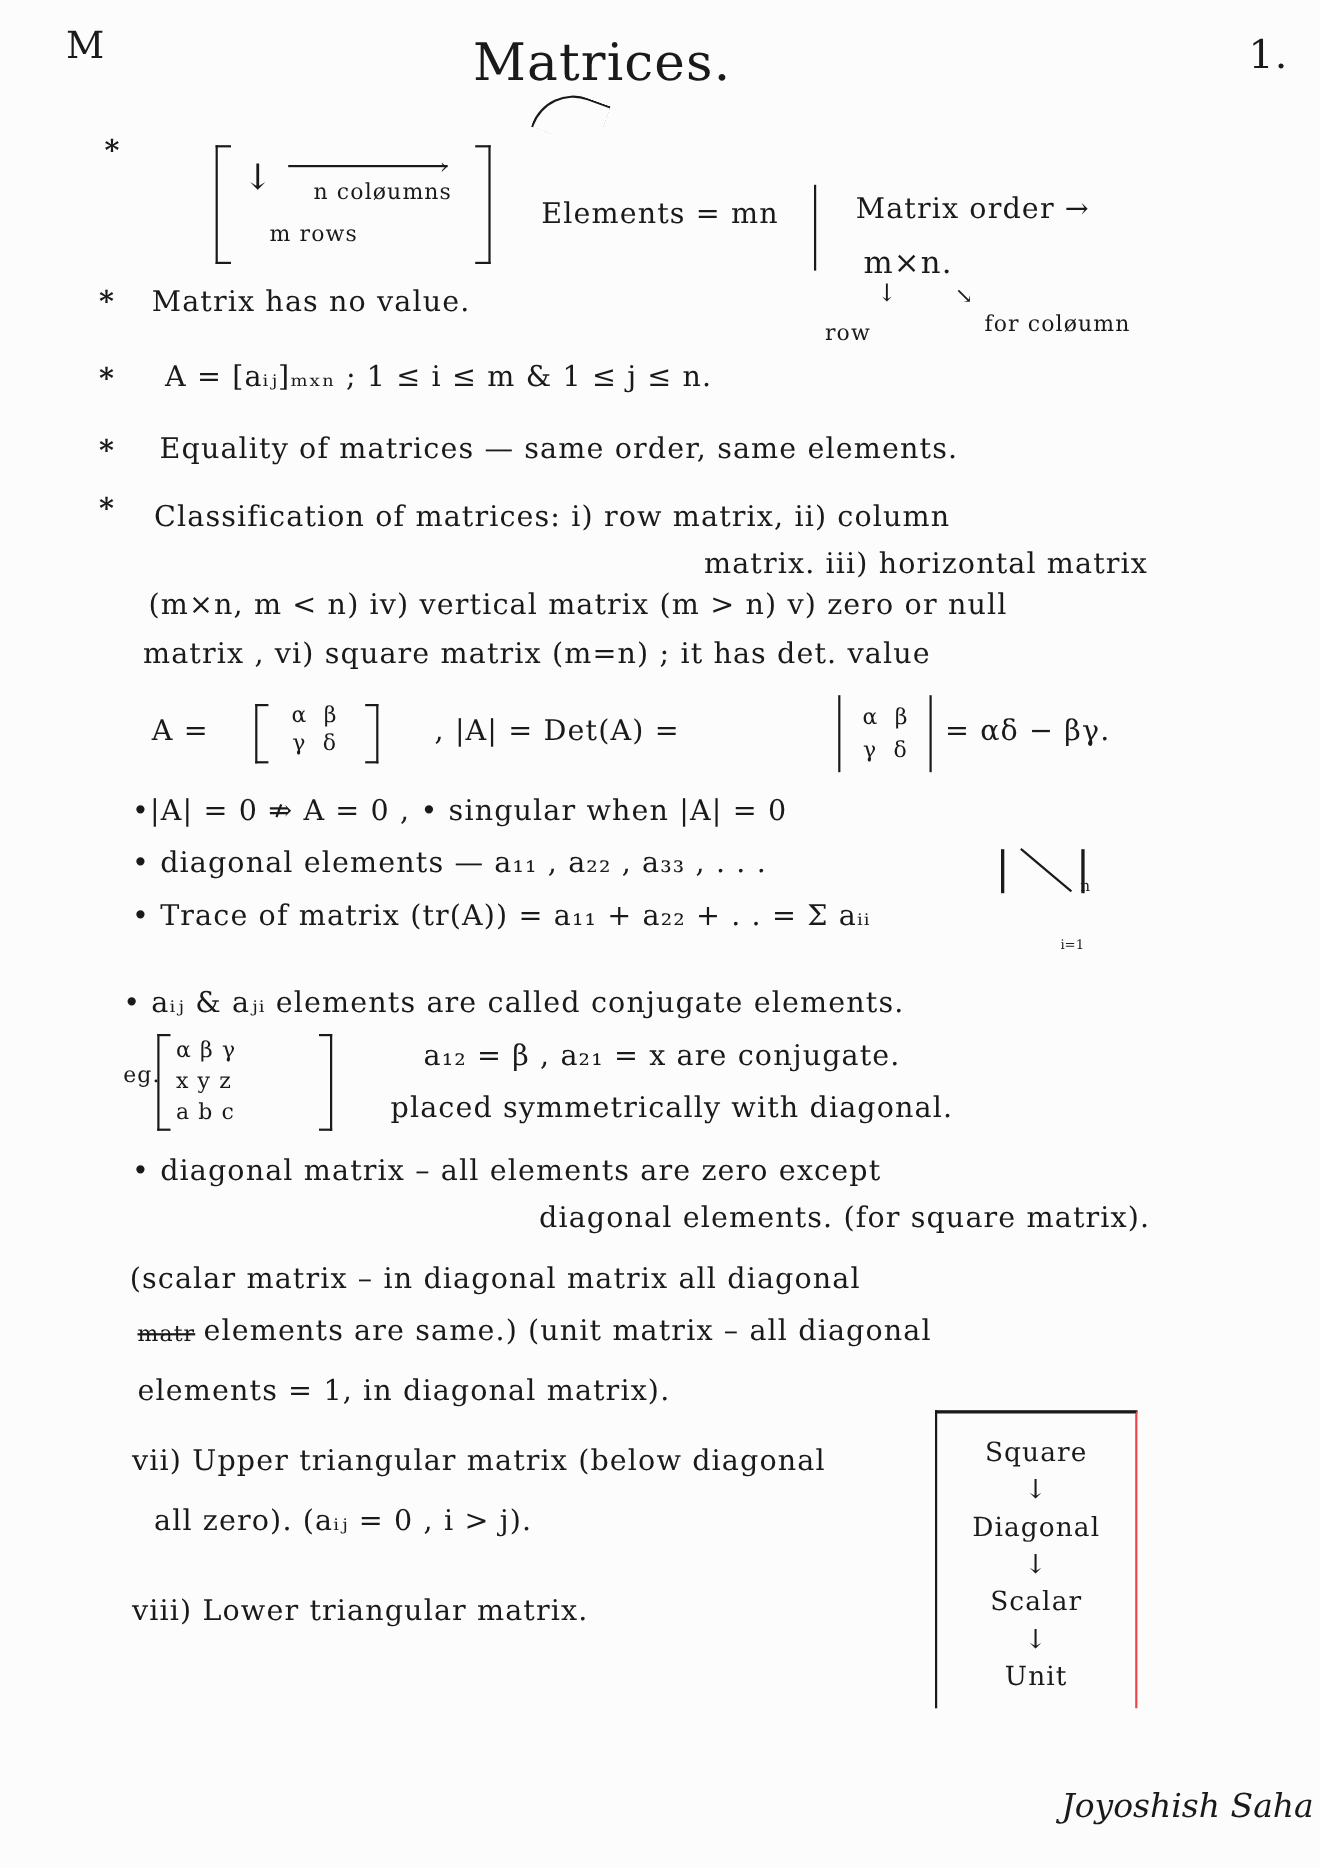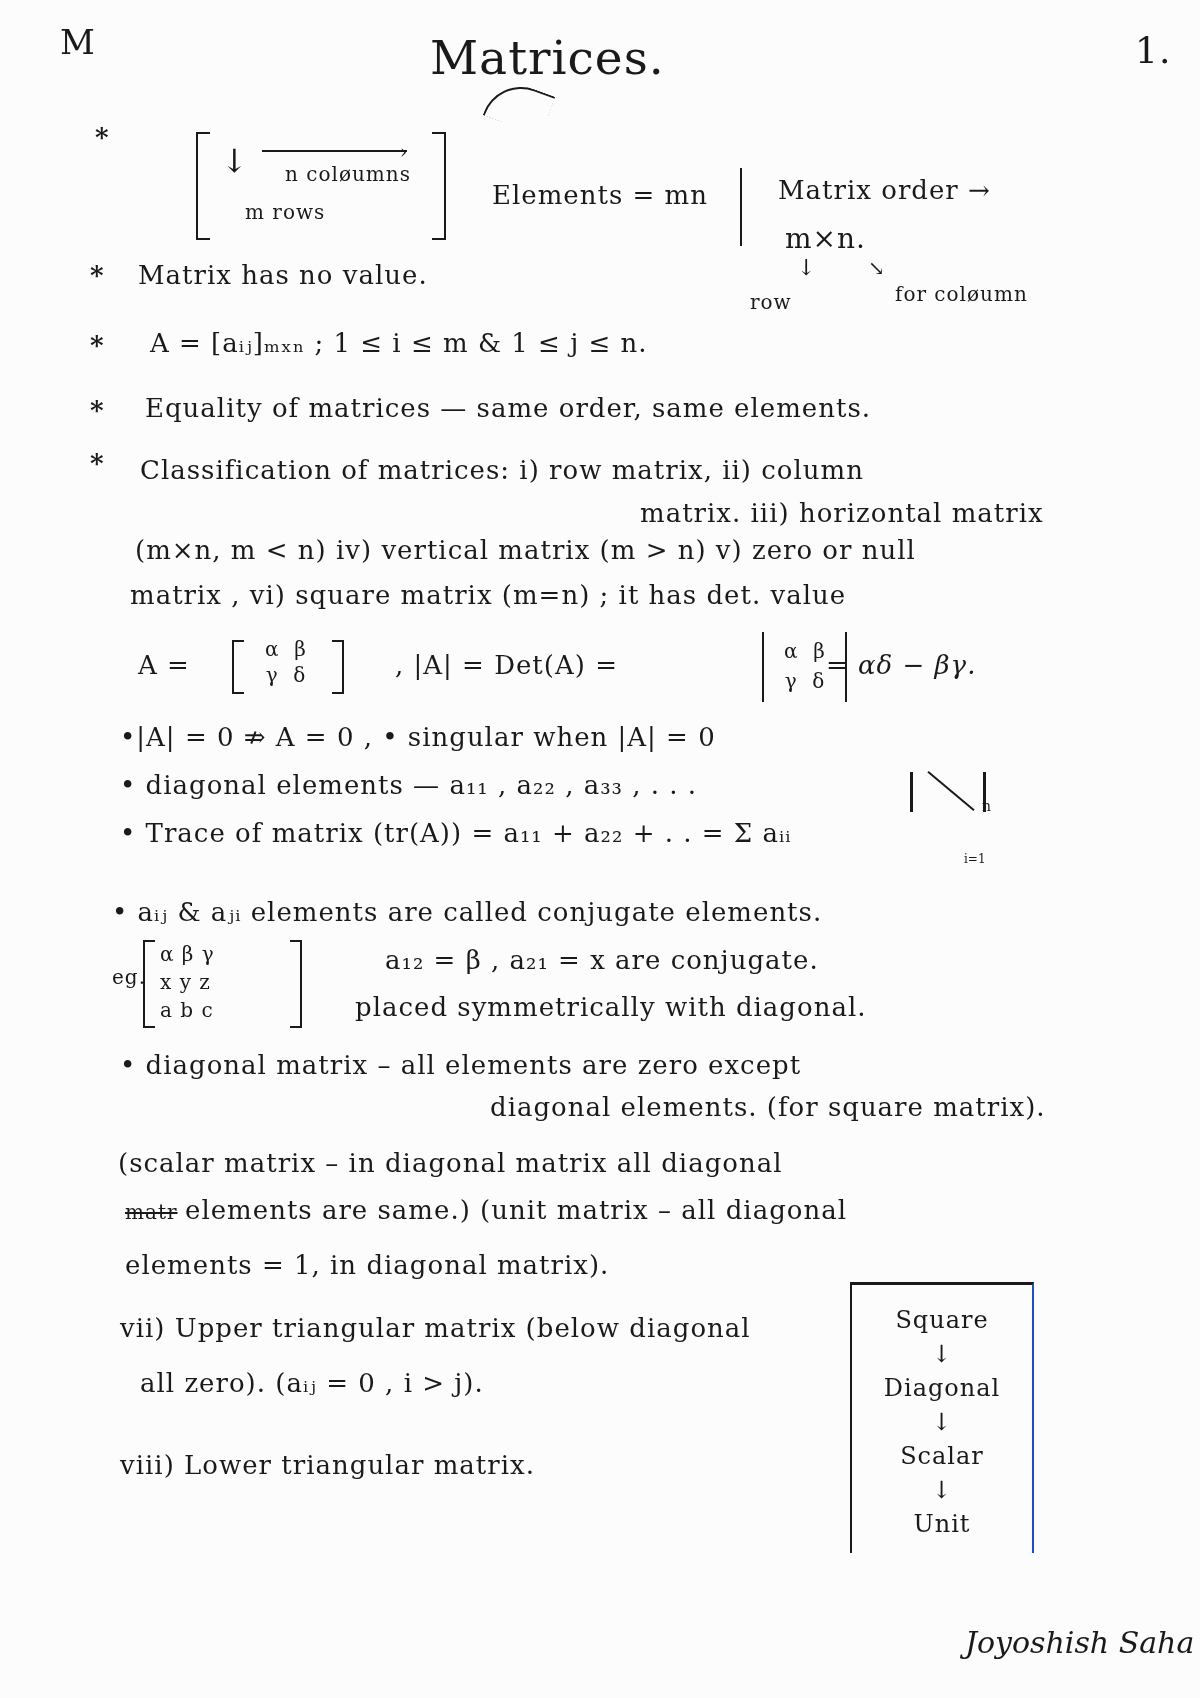--- a/index.html
+++ b/index.html
@@ -6,21 +6,21 @@
   body {
     width:1200px; height:1698px; background:#fdfcfc; position:relative; overflow:hidden;
     font-family: "DejaVu Serif", serif; color:#1a1a1a;
   }
   .abs { position:absolute; white-space:nowrap; }
   .hw { font-family: "DejaVu Serif", serif; font-size:26px; letter-spacing:1px; }
   .hw-s { font-size:20px; }
   .title { font-size:47px; }
   .star { font-size:26px; font-weight:bold; }
   .bracket { position:absolute; border:2px solid #1a1a1a; }
-  .box { position:absolute; border-left:2px solid #1a1a1a; border-right:2px solid #1d4ed8; border-top:3px solid #1a1a1a; }
+  .box { position:absolute; border-left:2px solid #1a1a1a; border-right:2px solid #ef4444; border-top:3px solid #1a1a1a; }
   .vline { position:absolute; width:2px; background:#1a1a1a; }
   .sig { font-family: "DejaVu Serif", serif; font-style:italic; font-size:30px; }
   .center { text-align:center; }
 </style>
 </head>
 <body>
 
 <div class="abs hw title" style="left:60px;top:22px;font-size:34px;">M</div>
 <div class="abs hw title" style="left:430px;top:30px;">Matrices.</div>
 <div class="abs" style="left:488px;top:85px;width:60px;height:40px;border-top:2px solid #1a1a1a;border-left:2px solid #1a1a1a;border-radius:40px 0 0 0;transform:rotate(20deg);"></div>
@@ -61,21 +61,21 @@
 <div class="abs hw" style="left:138px;top:650px;">A =</div>
 <div class="bracket" style="left:232px;top:640px;width:10px;height:50px;border-right:none;"></div>
 <div class="abs hw hw-s center" style="left:246px;top:636px;width:80px;white-space:pre;line-height:26px;">α  β
 γ  δ</div>
 <div class="bracket" style="left:332px;top:640px;width:10px;height:50px;border-left:none;"></div>
 <div class="abs hw" style="left:395px;top:650px;">,  |A|  =  Det(A)  =</div>
 <div class="vline" style="left:762px;top:632px;height:70px;"></div>
 <div class="abs hw hw-s center" style="left:770px;top:636px;width:70px;white-space:pre;line-height:30px;">α  β
 γ  δ</div>
 <div class="vline" style="left:845px;top:632px;height:70px;"></div>
-<div class="abs hw" style="left:826px;top:650px;font-style:italic;">= αδ − βγ.</div>
+<div class="abs hw" style="left:859px;top:650px;">= αδ − βγ.</div>
 
 <div class="abs hw" style="left:120px;top:722px;">•|A| = 0 ⇏ A = 0 ,  •  singular  when  |A| = 0</div>
 <div class="abs hw" style="left:120px;top:770px;">• diagonal elements  —   a₁₁ , a₂₂ , a₃₃ , . . .</div>
 <div class="abs" style="left:910px;top:772px;width:70px;height:40px;border-left:3px solid #1a1a1a;border-right:3px solid #1a1a1a;">
   <div style="position:absolute;left:8px;top:18px;width:60px;height:2px;background:#1a1a1a;transform:rotate(40deg);"></div>
 </div>
 <div class="abs hw" style="left:120px;top:818px;">• Trace  of  matrix (tr(A))  =   a₁₁ + a₂₂ + . .  =  Σ aᵢᵢ</div>
 <div class="abs hw-s" style="left:982px;top:798px;font-size:14px;">n</div>
 <div class="abs hw-s" style="left:964px;top:852px;font-size:12px;">i=1</div>
 <div class="abs hw" style="left:112px;top:875px;margin-top:22px;">•  aᵢⱼ  &amp;  aⱼᵢ  elements   are  called   conjugate  elements.</div>

